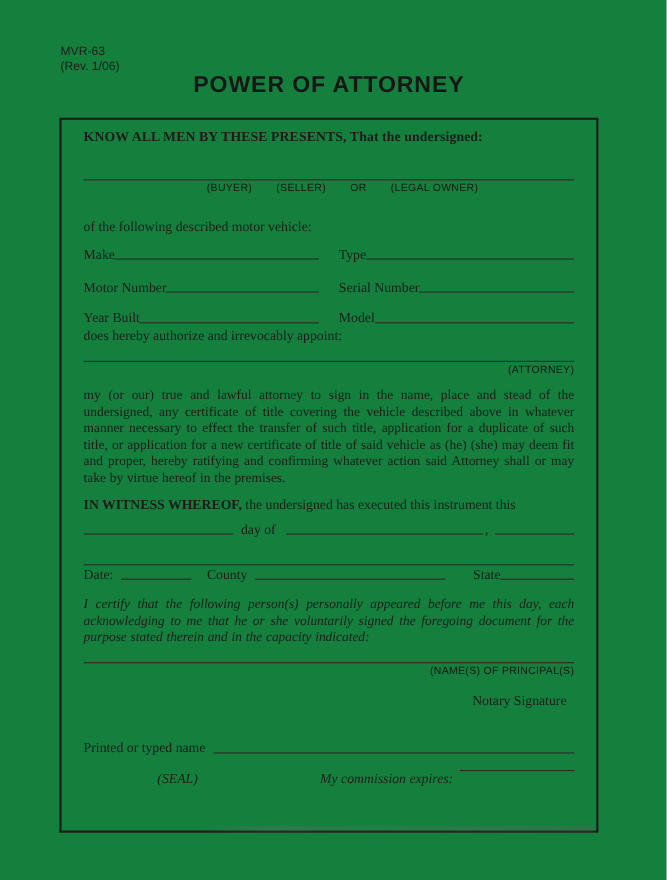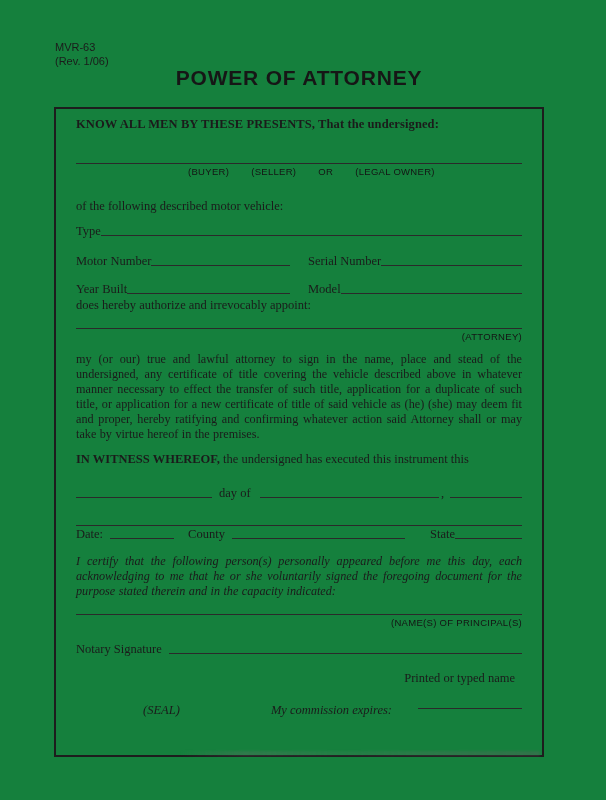--- a/index.html
+++ b/index.html
@@ -50,21 +50,21 @@
   .fline.fixed{flex:0 0 auto;}
   .fields-row{display:flex;gap:18px;}
   .fields-row .fcell{flex:1;display:flex;align-items:flex-end;}
   .para{text-align:justify;line-height:15px;font-size:12.2px;word-spacing:.4px;}
   .dayof .flabel{padding:0 9px 0 7px;}
   .dayof .comma{padding:0 2px;line-height:16px;}
   .date-row .ml14{margin-left:14px;}
   .date-row .ml25{margin-left:25px;}
   .seal-row{display:flex;align-items:flex-end;font-style:italic;}
   .seal-row .seal{margin-left:67px;line-height:16px;}
-  .seal-row .commission{margin-left:auto;display:flex;align-items:center;gap:20px;}
+  .seal-row .commission{margin-left:auto;display:flex;align-items:flex-start;}
   .seal-row .commission .flabel{padding-right:6px;}
   
   .smudge{
     position:absolute;left:180px;top:751px;width:360px;height:5px;
     background:linear-gradient(90deg, rgba(110,110,110,0) 0%, rgba(110,110,110,.30) 18%,
       rgba(130,130,130,.12) 45%, rgba(105,105,105,.28) 72%, rgba(95,95,95,.38) 100%);
     filter:blur(1px);pointer-events:none;
   }
 </style>
 </head>
@@ -87,20 +87,24 @@
     <div class="signer-captions">
       <span class="caption">(BUYER)</span>
       <span class="caption">(SELLER)</span>
       <span class="caption">OR</span>
       <span class="caption">(LEGAL OWNER)</span>
     </div>
 
     <div class="intro">of the following described motor vehicle:</div>
 
     <div class="fields-row" style="margin-top:9px;">
+      <div class="fcell">
+        <span class="flabel">Make</span>
+        <span class="fline"></span>
+      </div>
       <div class="fcell">
         <span class="flabel">Type</span>
         <span class="fline"></span>
       </div>
     </div>
     <div class="fields-row" style="margin-top:14px;">
       <div class="fcell">
         <span class="flabel">Motor Number</span>
         <span class="fline"></span>
       </div>
@@ -125,21 +129,21 @@
     <div class="rule" style="margin-top:15px;"></div>
     <div class="caption center">(ATTORNEY)</div>
 
     <div class="para" style="margin-top:9px;">my (or our) true and lawful attorney to sign in the name, place and stead of the undersigned, any certificate of title covering the vehicle described above in whatever manner necessary to effect the transfer of such title, application for a duplicate of such title, or application for a new certificate of title of said vehicle as (he) (she) may deem fit and proper, hereby ratifying and confirming whatever action said Attorney shall or may take by virtue hereof in the premises.</div>
 
     <div style="margin-top:9px;">
       <span class="bold">IN WITNESS WHEREOF,</span>
       <span>the undersigned has executed this instrument this</span>
     </div>
 
-    <div class="frow dayof" style="margin-top:18px;">
+    <div class="frow dayof" style="margin-top:6px;">
       <span class="fline fixed" style="width:136px;"></span>
       <span class="flabel">day of</span>
       <span class="fline"></span>
       <span class="comma">,</span>
       <span class="fline fixed" style="width:72px;margin-left:4px;"></span>
     </div>
 
     <div class="rule" style="margin-top:24px;"></div>
 
     <div class="frow date-row" style="">
@@ -149,26 +153,26 @@
       <span class="fline"></span>
       <span class="flabel ml25" style="padding-right:0;">State</span>
       <span class="fline fixed" style="width:67px;"></span>
     </div>
 
     <div class="para" style="margin-top:12px;font-style:italic;">I certify that the following person(s) personally appeared before me this day, each acknowledging to me that he or she voluntarily signed the foregoing document for the purpose stated therein and in the capacity indicated:</div>
 
     <div class="rule" style="margin-top:15px;"></div>
     <div class="caption center">(NAME(S) OF PRINCIPAL(S)</div>
 
-    <div class="frow" style="margin-top:12px;">
+    <div class="frow" style="margin-top:12px;flex-direction:column;">
       <span class="flabel">Notary Signature</span>
       <span class="fline"></span>
     </div>
 
-    <div class="frow" style="margin-top:13px;flex-direction:column;">
+    <div class="frow" style="margin-top:23px;">
       <span class="flabel">Printed or typed name</span>
       <span class="fline"></span>
     </div>
 
     <div class="seal-row" style="margin-top:12px;">
       <span class="seal">(SEAL)</span>
       <span class="commission">
         <span class="flabel">My commission expires:</span>
         <span class="fline fixed" style="width:104px;"></span>
       </span>

